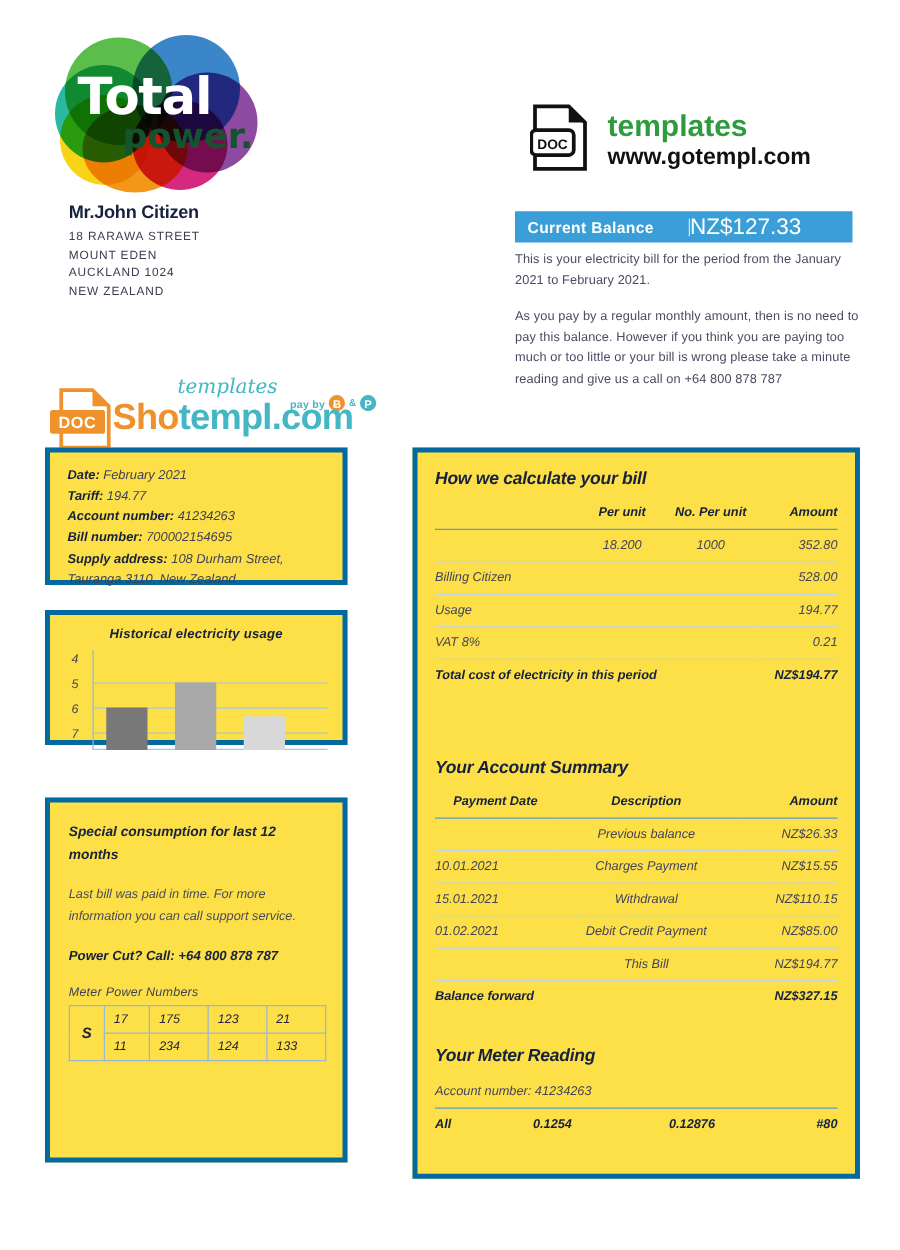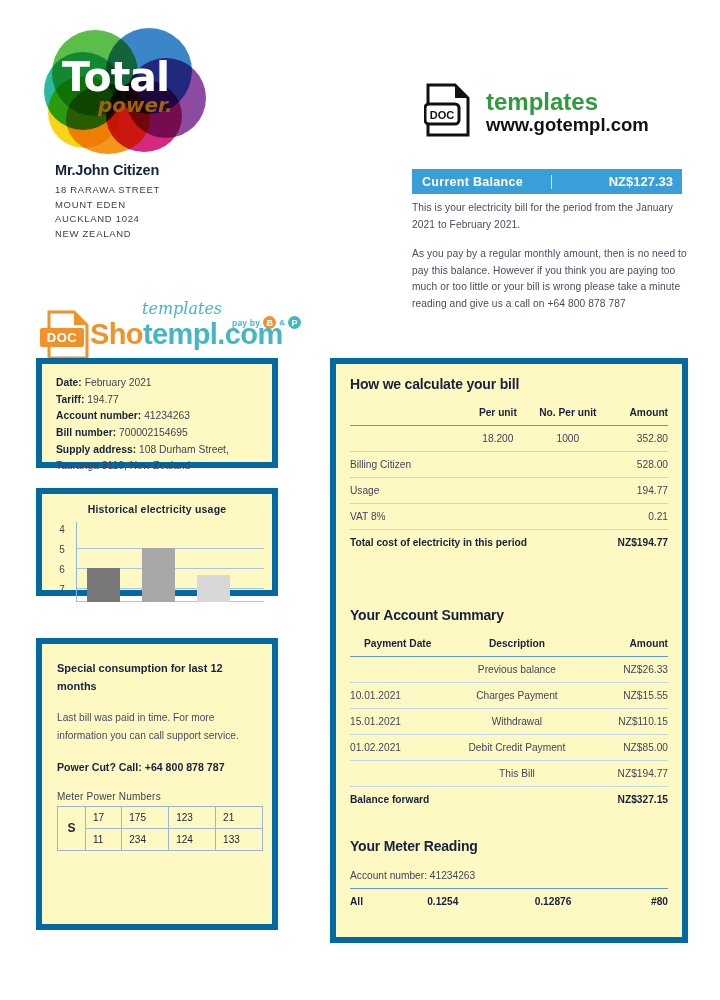--- a/index.html
+++ b/index.html
@@ -18,22 +18,22 @@
   .logo-blobs { position:absolute; inset:0; }
   .blob { position: absolute; border-radius: 50%; mix-blend-mode: multiply; }
   .logo-text { position: absolute; left: 18px; top: 30px; width: 140px; text-align: left; }
   .logo-trust {
     font-family: "DejaVu Sans", sans-serif;
     font-size: 41px; font-weight: bold; color: #ffffff;
     line-height: 0.95; letter-spacing: -1px;
   }
   .logo-power {
     font-family: "DejaVu Sans", sans-serif;
-    font-size: 20px; font-weight: bold; color: #a16207;
-    line-height: 1; letter-spacing: 0px; margin-left: 36px; margin-top: -2px; font-style: italic;
+    font-size: 28px; font-weight: bold; color: #14532d;
+    line-height: 1; letter-spacing: 0px; margin-left: 36px; margin-top: -2px;
   }
 
   
   .addr { position: absolute; left: 55px; top: 162px; }
   .addr-name { font-size: 14.5px; font-weight: bold; color: #16213e; letter-spacing: -0.2px; margin-bottom: 5px; }
   .addr-line { font-size: 9.5px; color: #3b3b52; letter-spacing: 0.7px; line-height: 1.55; }
 
   
   .gotempl { position: absolute; left: 424px; top: 82px; display: flex; align-items: center; gap: 14px; }
   .doc-ico-black { width: 48px; height: 56px; position: relative; }
@@ -45,22 +45,22 @@
   .balance-bar {
     position: absolute; left: 412px; top: 169px; width: 270px; height: 25px;
     background: #3a9fd8; display: flex; align-items: center;
   }
   .balance-bar .bl {
     flex: 0 0 140px; color: #fff; font-size: 12.5px; font-weight: bold;
     padding-left: 10px; letter-spacing: 0.3px;
     border-right: 1px solid #cfe6f5;
   }
   .balance-bar .br {
-    flex: 1; color: #fff; font-size: 13px; font-weight: bold;
-    text-align: right; padding-right: 9px;
+    flex: 1; color: #fff; font-size: 18px; font-weight: normal;
+    padding-right: 9px;
   }
   .balance-para { position: absolute; left: 412px; top: 200px; width: 276px; }
   .balance-para p { font-size: 10.2px; color: #4a4a62; line-height: 1.62; letter-spacing: 0.1px; }
   .balance-para p + p { margin-top: 13px; }
 
   
   .shotempl { position: absolute; left: 46px; top: 300px; width: 270px; height: 60px; }
   .doc-ico-orange { position:absolute; left: 0; top: 10px; width: 44px; height: 50px; }
   .doc-badge {
     position: absolute; left: -6px; top: 18px; width: 44px; height: 19px;
@@ -77,21 +77,21 @@
   }
   .sho-payby { position: absolute; left: 186px; top: 16px; display: flex; align-items: center; gap: 3px; }
   .sho-payby .lbl { font-size: 8.5px; font-weight: bold; color: #45b6c4; letter-spacing: 0.2px; }
   .coin { width: 13px; height: 13px; border-radius: 50%; color: #fff; font-size: 9px; font-weight: bold;
           display: flex; align-items: center; justify-content: center; }
   .coin.btc { background: #f0922b; }
   .coin.pm { background: #45b6c4; }
   .amp { font-size: 8px; color: #45b6c4; font-weight: bold; }
 
   
-  .box { position: absolute; border: 6px solid #0369a1; background: #fef9c3; }
+  .box { position: absolute; border: 4px solid #0369a1; background: #fde047; font-style: italic; }
 
   .box-details { left: 36px; top: 358px; width: 242px; height: 110px; padding: 11px 0 0 14px; }
   .det-line { font-size: 10.3px; color: #3f3f58; line-height: 1.62; }
   .det-line b { color: #16213e; font-weight: bold; }
 
   .box-chart { left: 36px; top: 488px; width: 242px; height: 108px; }
   .chart-title { text-align: center; font-size: 10.5px; font-weight: bold; color: #16213e; padding-top: 9px; letter-spacing: 0.2px; }
   .chart-area { position: relative; margin: 7px 0 0 12px; width: 218px; height: 86px; }
   .y-lab { position: absolute; left: 0; width: 16px; text-align: center; font-size: 10px; color: #3f3f58; }
   .plot { position: absolute; left: 22px; top: 0; right: 8px; bottom: 6px; border-left: 1px solid #8fb8dc; }

